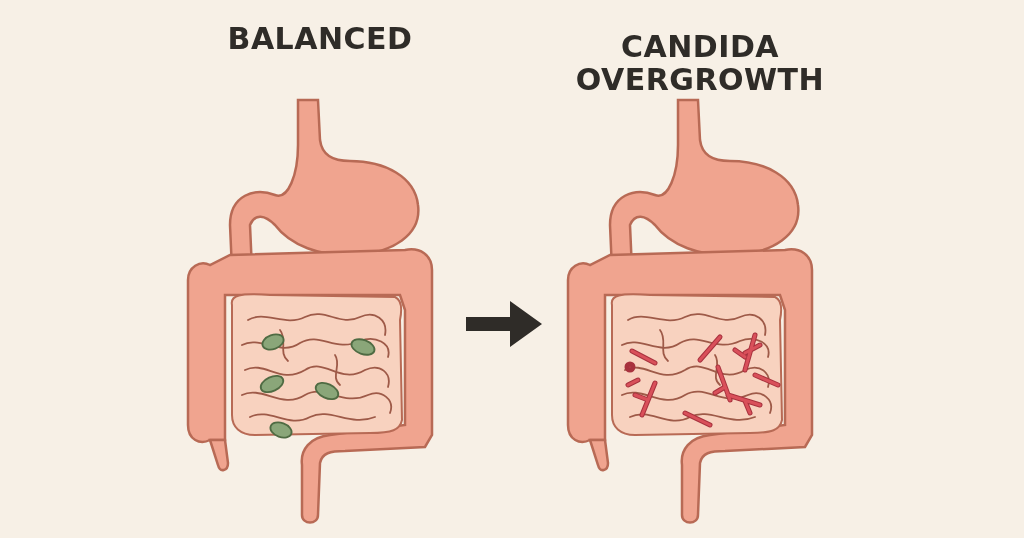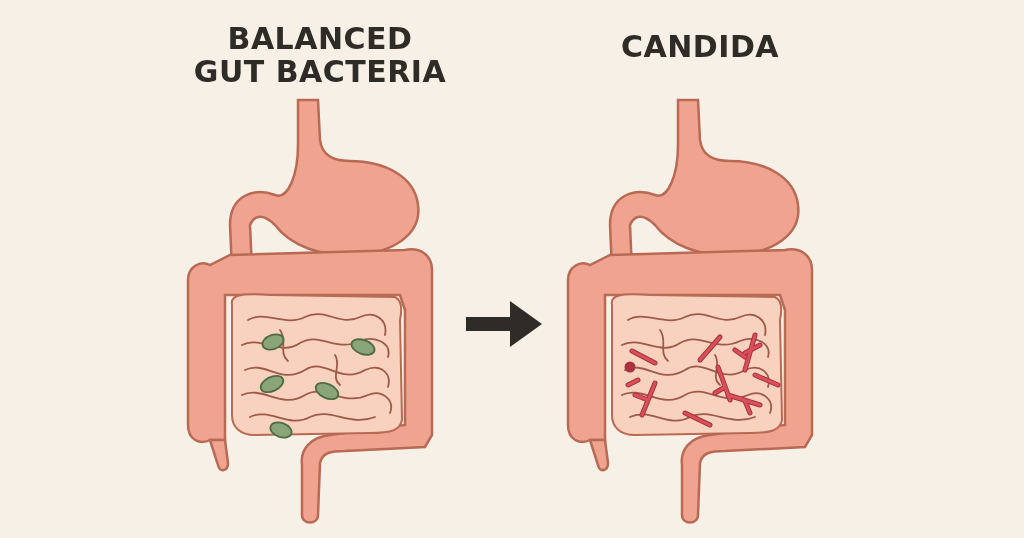--- a/index.html
+++ b/index.html
@@ -10,25 +10,25 @@
   .panel{position:absolute;top:95px;}
   .p-left{left:170px;width:290px;height:440px;}
   .p-right{left:550px;width:290px;height:440px;}
   .arrow{position:absolute;left:462px;top:293px;width:84px;height:62px;}
 </style>
 </head>
 <body>
 
 <div class="title t-left">
   <div>BALANCED</div>
-  <div>GUT BACTERIA</div>
 </div>
 
 <div class="title t-right">
   <div>CANDIDA</div>
+  <div>OVERGROWTH</div>
 </div>
 
 <svg class="panel p-left" viewBox="0 0 290 440" width="290" height="440">
 
   <g stroke="#b86a55" stroke-width="2.5" fill="#f0a48f">
     <path d="M128 5 L148 5 L150 45 C152 60 162 66 180 66 C215 66 245 82 248 110 C252 140 222 158 185 160 C150 162 120 150 105 130 C95 120 85 118 80 130 L82 175 L62 175 L60 130 C60 100 85 92 105 100 C118 105 128 80 128 50 Z"></path>
   </g>
 
   <g stroke="#b86a55" stroke-width="2.5" fill="#f0a48f">
     <path d="M40 170 C30 165 18 172 18 185 L18 330 C18 345 30 350 40 345 L55 345 L55 200 L230 200 L235 215 L235 330 L160 340 C140 342 130 355 132 370 L132 420 C132 430 148 430 148 420 L150 368 C152 358 160 356 175 356 L255 352 L262 340 L262 175 C262 160 250 152 235 155 L60 160 Z"></path>

